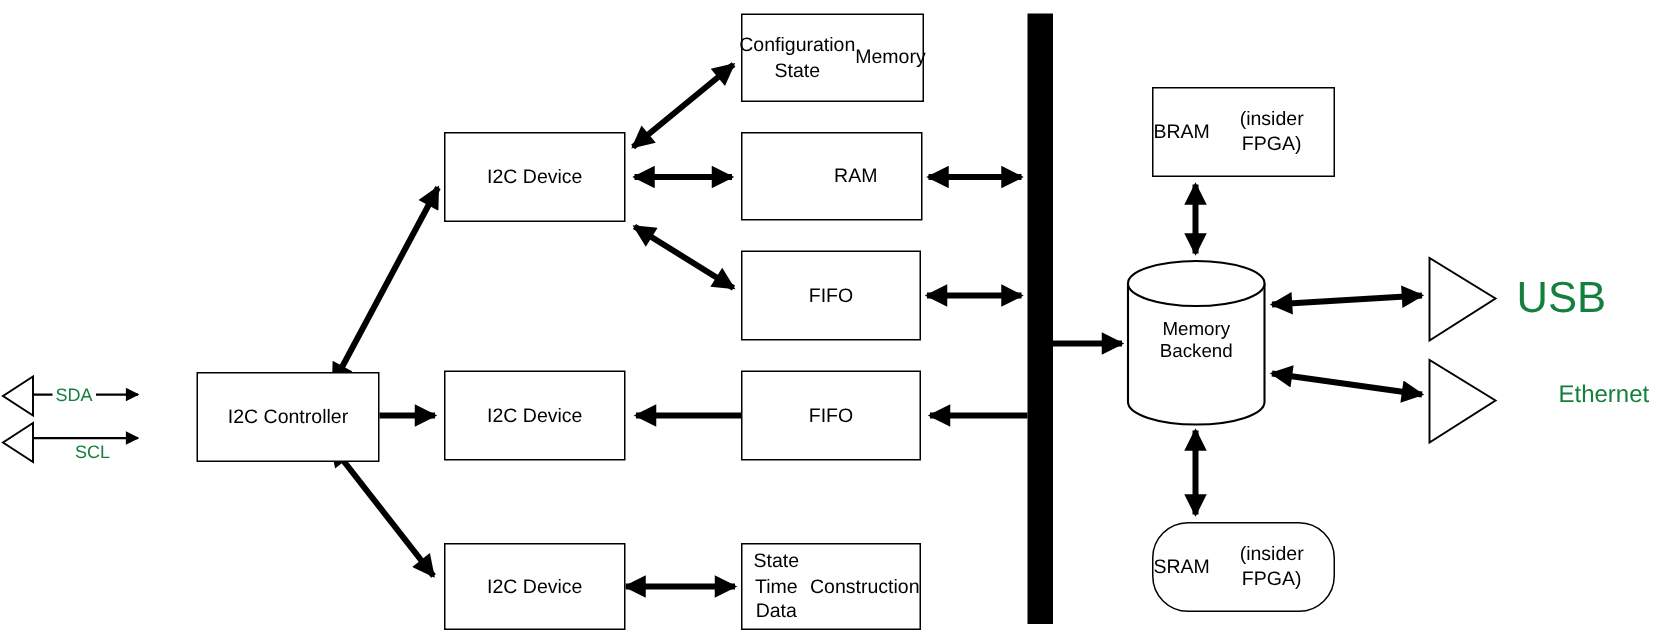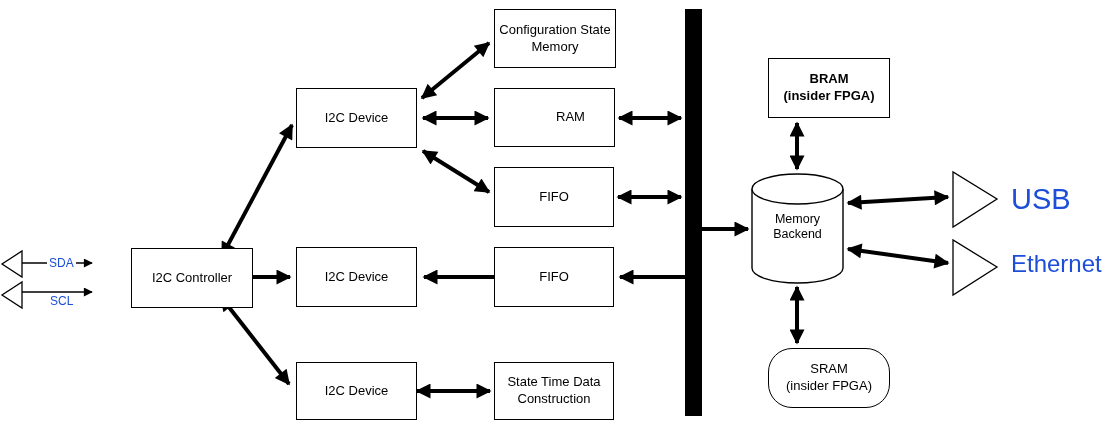--- a/index.html
+++ b/index.html
@@ -11,45 +11,45 @@
     font-family: "Liberation Sans", "DejaVu Sans", sans-serif;
     overflow: hidden;
   }
   .layer { position: absolute; left: 0; top: 0; }
   .node {
     position: absolute;
     box-sizing: border-box;
     border: 1.5px solid #000000;
     background: #ffffff;
     display: flex;
-    flex-direction: column;
+    flex-direction: row;
     align-items: center;
     justify-content: center;
     text-align: center;
     font-size: 13px;
     line-height: 1.28;
     color: #000000;
   }
   .floating-label {
     position: absolute;
-    color: #1d4ed8;
+    color: #15803d;
     text-align: center;
     white-space: nowrap;
   }
   .cyl-label {
     position: absolute;
     color: #000000;
     text-align: center;
     font-size: 12.5px;
     line-height: 15px;
   }
   .wire-label-onl { background: #ffffff; padding: 0 2px; font-size: 12px; }
   .wire-label { font-size: 12px; }
   .io-label-lg { font-size: 29px; line-height: 30px; }
-  .io-label-md { font-size: 24px; line-height: 25px; }
+  .io-label-md { font-size: 16px; line-height: 25px; margin-left: 28px; }
 </style>
 </head>
 <body>
 
 <div class="stage">
 
   <svg class="layer" width="1112" height="429" viewBox="0 0 1112 429">
     <defs>
       <marker id="ah" viewBox="0 0 10 10" refX="9" refY="5" markerWidth="18" markerHeight="15" markerUnits="userSpaceOnUse" orient="auto-start-reverse">
         <path d="M0,0 L10,5 L0,10 Z" fill="#000000"></path>
@@ -128,33 +128,33 @@
 
   <div class="node" style="left:494px; top:247px; width:120px; height:60px;">
     <span>FIFO</span>
   </div>
 
   <div class="node" style="left:494px; top:362px; width:120px; height:58px;">
     <span>State Time Data</span>
     <span>Construction</span>
   </div>
 
-  <div class="node" style="left:768px; top:58px; width:122px; height:60px;font-weight:bold;">
+  <div class="node" style="left:768px; top:58px; width:122px; height:60px;">
     <span>BRAM</span>
     <span>(insider FPGA)</span>
   </div>
 
   <div class="node" style="left:768px; top:348px; width:122px; height:60px;border-radius:24px;">
     <span>SRAM</span>
     <span>(insider FPGA)</span>
   </div>
 
   <div class="cyl-label" style="left:752px; top:212px; width:91px;">
     <div>Memory</div>
     <div>Backend</div>
   </div>
 
-  <div class="floating-label wire-label-onl" style="left:47px; top:256px;">SDA</div>
+  <div class="floating-label wire-label-onl" style="left:35px; top:256px;">SDA</div>
   <div class="floating-label wire-label" style="left:50px; top:294px;">SCL</div>
   <div class="floating-label io-label-lg" style="left:1011px; top:184px;">USB</div>
   <div class="floating-label io-label-md" style="left:1011px; top:251px;">Ethernet</div>
 
 </div>
 
 </body></html>

